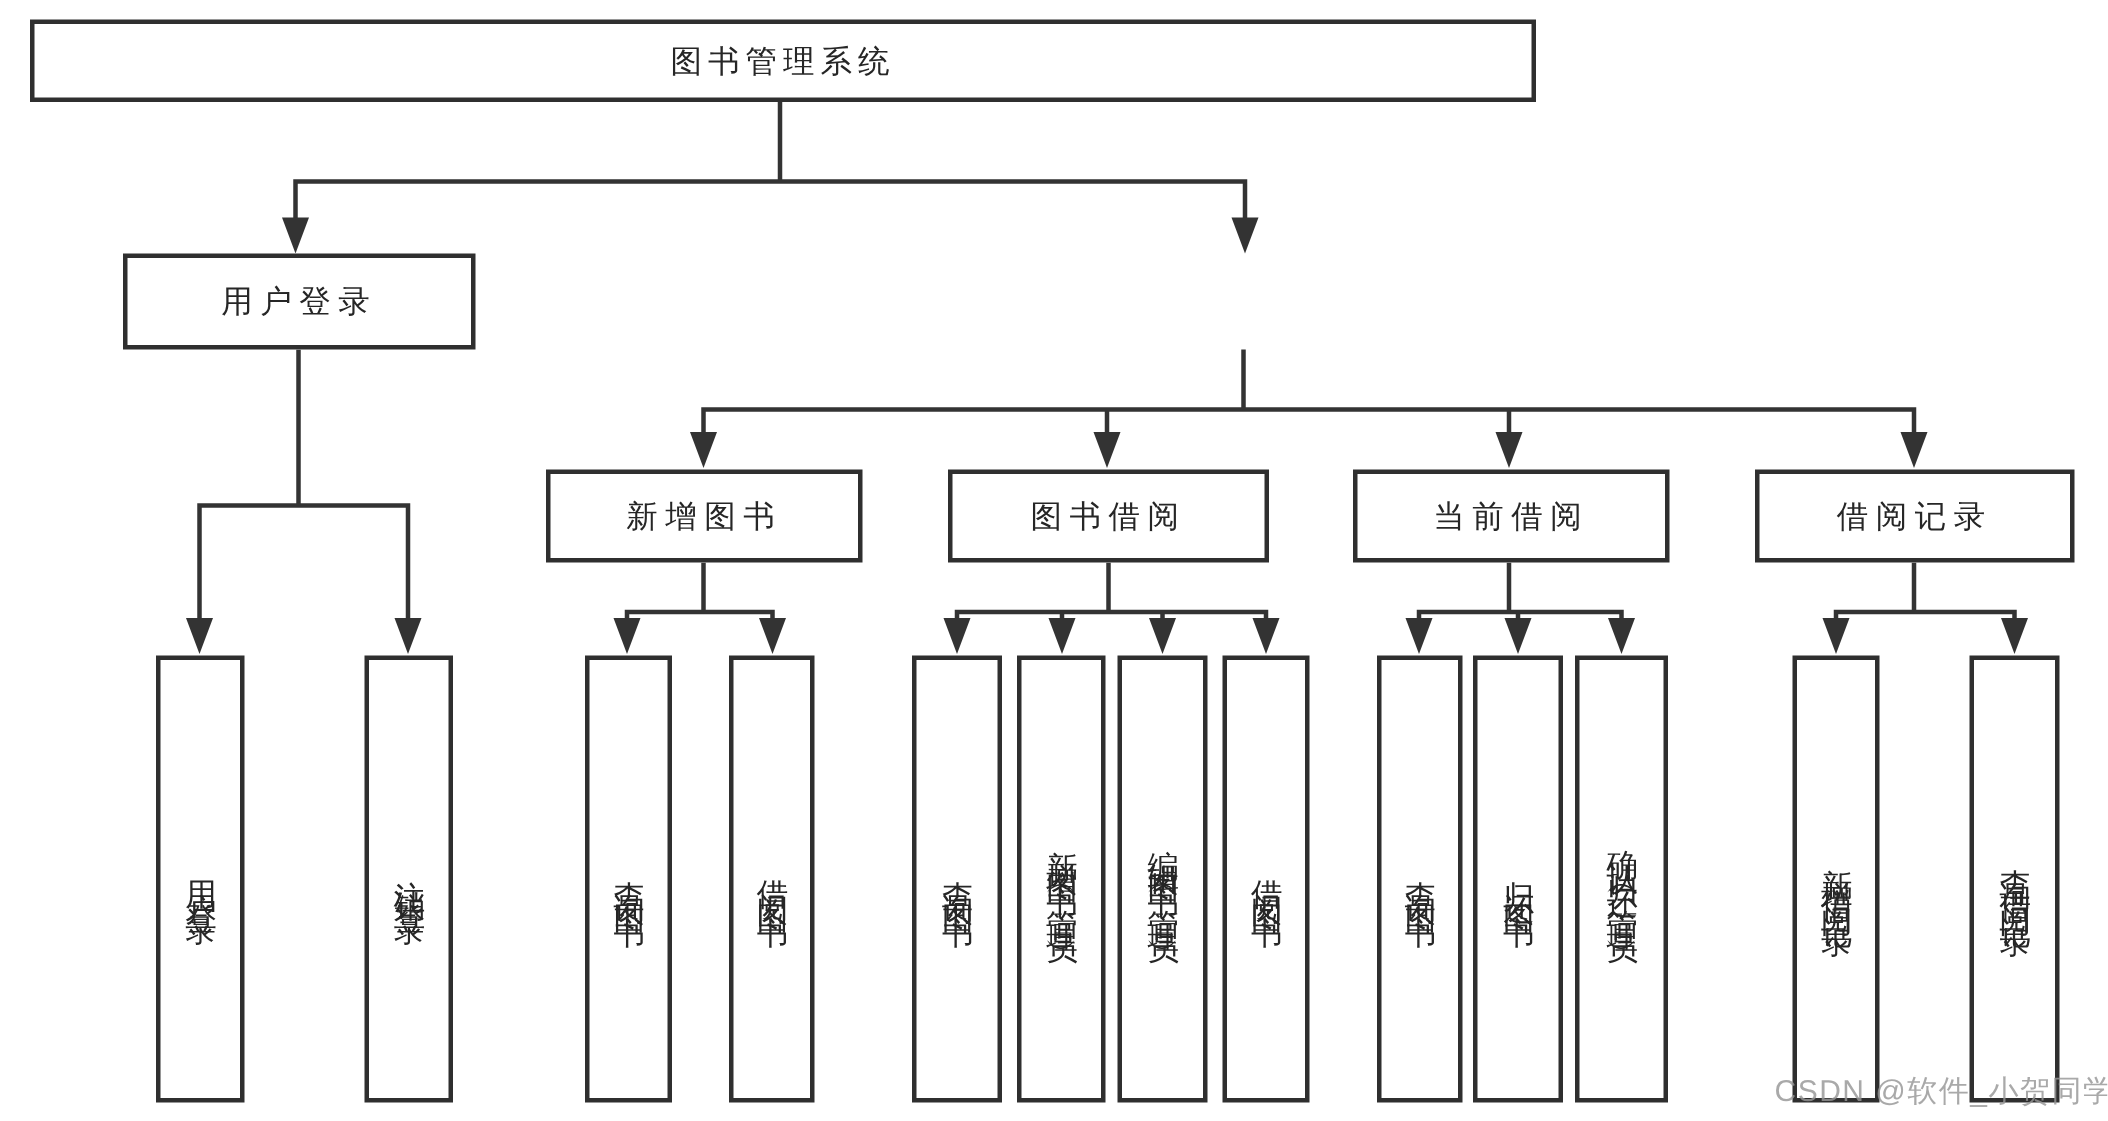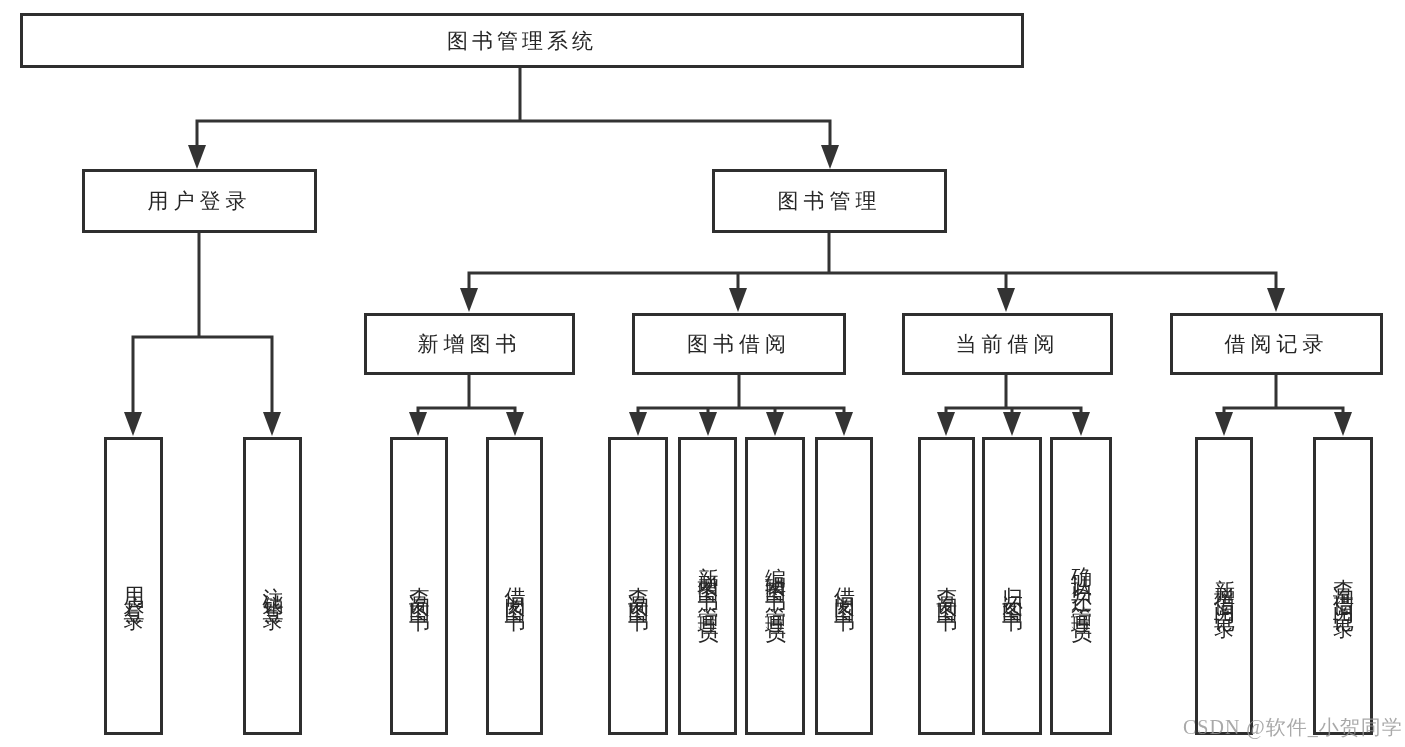--- a/index.html
+++ b/index.html
@@ -1,18 +1,18 @@
 <!DOCTYPE html>
 <html><head>
 <meta charset="utf-8">
 <style>
   html,body{margin:0;padding:0;background:#ffffff;}
   .stage{
     position:relative;width:1405px;height:747px;background:#ffffff;
-    font-family:Liberation Serif, serif;overflow:hidden;
+    font-family:Liberation Sans, sans-serif;overflow:hidden;
   }
   .connectors{position:absolute;left:0;top:0;pointer-events:none;}
   .node{
     position:absolute;box-sizing:border-box;background:#ffffff;
     border:3px solid #2f2f2f;display:flex;align-items:center;justify-content:center;
     color:#262626;text-align:center;
   }
   .h{font-size:21px;letter-spacing:5px;}
   .root{font-size:21px;letter-spacing:4px;}
   .v{
@@ -65,21 +65,20 @@
       <path d="M1012,436 L1003,412 L1021,412 Z"></path>
       <path d="M1081,436 L1072,412 L1090,412 Z"></path>
       <path d="M1224,436 L1215,412 L1233,412 Z"></path>
       <path d="M1343,436 L1334,412 L1352,412 Z"></path>
     </g>
   </svg>
 
   <div class="node h root" style="left:20px;top:13px;width:1004px;height:55px">图书管理系统</div>
 
   <div class="node h" style="left:82px;top:169px;width:235px;height:64px">用户登录</div>
-  <div class="node h" style="left:712px;top:169px;width:235px;height:64px">图书管理</div>
 
   <div class="node h" style="left:364px;top:313px;width:211px;height:62px">新增图书</div>
   <div class="node h" style="left:632px;top:313px;width:214px;height:62px">图书借阅</div>
   <div class="node h" style="left:902px;top:313px;width:211px;height:62px">当前借阅</div>
   <div class="node h" style="left:1170px;top:313px;width:213px;height:62px">借阅记录</div>
 
   <div class="node v" style="left:104px;top:437px;width:59px;height:298px">用户登录</div>
   <div class="node v" style="left:243px;top:437px;width:59px;height:298px">注销登录</div>
 
   <div class="node v" style="left:390px;top:437px;width:58px;height:298px">查询图书</div>

